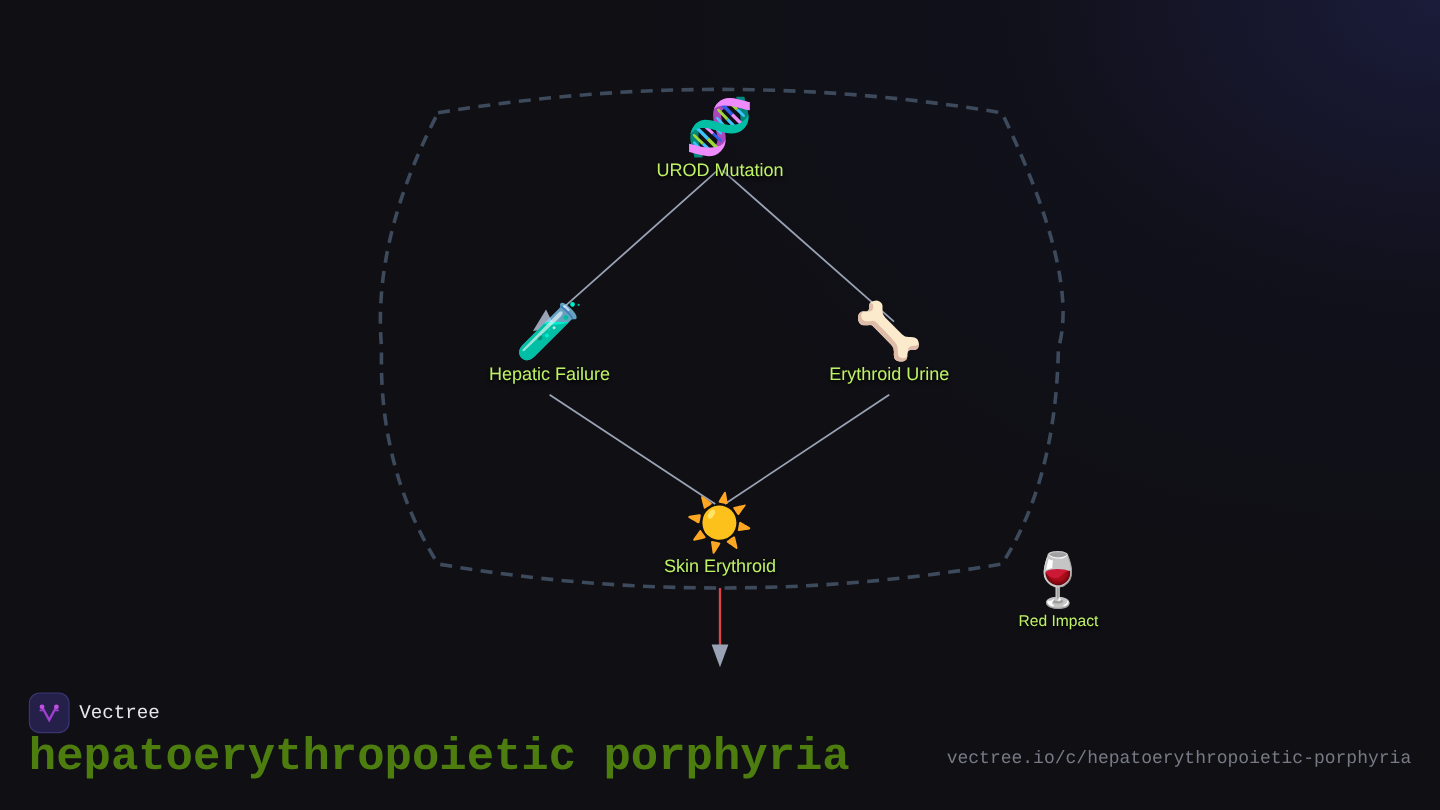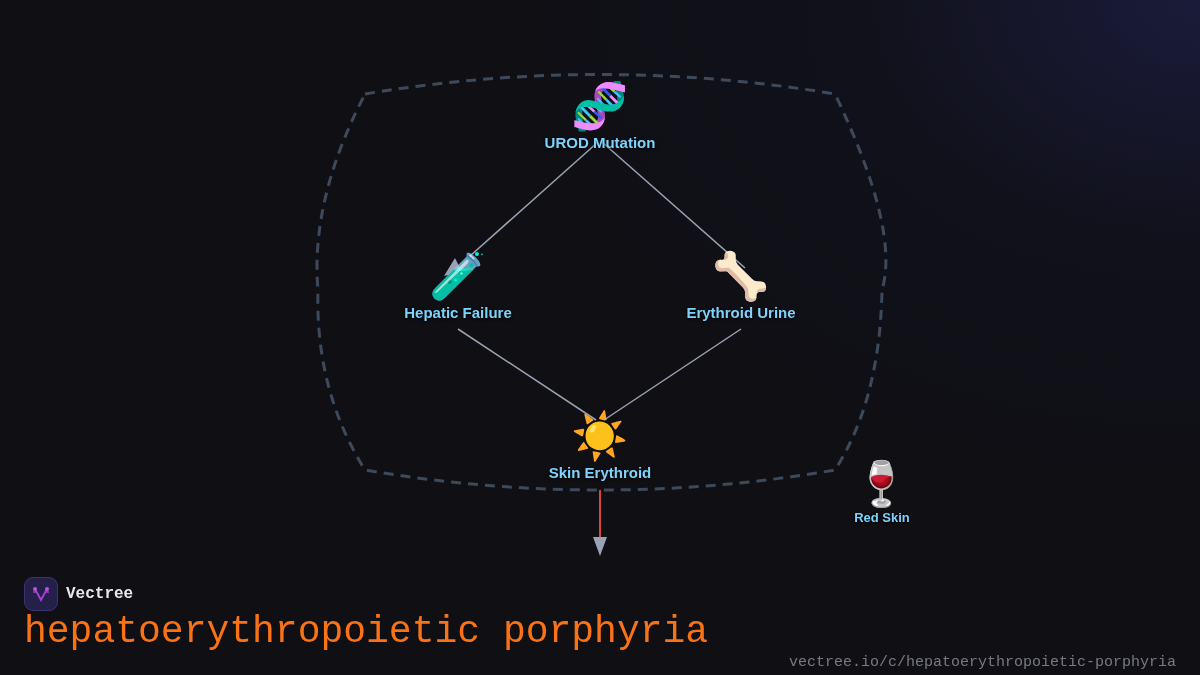--- a/index.html
+++ b/index.html
@@ -22,51 +22,51 @@
     white-space:nowrap;
   }
   .node .emoji {
     display:block;
     font-size:46px;
     line-height:56px;
     height:56px;
   }
   .node .label {
     display:block;
-    font-weight:bold;
+    font-weight:normal;
     font-size:15px;
-    color:#7dd3fc;
+    color:#bef264;
     text-shadow:0 1px 3px rgba(0,0,0,0.9);
   }
   .node.small .emoji { font-size:44px; line-height:52px; height:52px; }
   .node.small .label { font-size:13px; }
   .brand {
     position:absolute; left:24px; top:577px;
     display:flex; align-items:center; gap:8px;
   }
   .brand-logo {
     width:34px; height:34px; border-radius:9px;
     background:#25204a; border:1px solid #3a3470;
     display:flex; align-items:center; justify-content:center;
   }
   .brand-name {
     font-family:"Liberation Mono", monospace;
-    font-weight:bold; font-size:16px; color:#e8e8e8;
+    font-weight:normal; font-size:16px; color:#e8e8e8;
   }
   .title {
     position:absolute; left:24px; top:610px;
     font-family:"Liberation Mono", monospace;
-    font-weight:normal; font-size:38px; color:#f97316;
+    font-weight:bold; font-size:38px; color:#4d7c0f;
     letter-spacing:0px;
     text-align:right;
   }
   .url {
     position:absolute; right:24px; top:624px;
     font-family:"Liberation Mono", monospace;
-    font-size:15px; color:#777a85;margin-top:30px;
+    font-size:15px; color:#777a85;
   }
 </style>
 </head>
 <body>
 
 <div class="bg-glow"></div>
 
 <svg class="edges" width="1200" height="675">
   <path d="M365,94 Q600,55 835,94 Q900,230 882,290 Q880,400 835,470 Q600,510 365,470 Q315,390 318,290 Q310,200 365,94 Z" fill="none" stroke="#3d4a5c" stroke-width="3" stroke-dasharray="10,7"></path>
   <line x1="598" y1="142" x2="470" y2="256" stroke="#9aa3b5" stroke-width="1.5"></line>
@@ -93,21 +93,21 @@
   <span class="label">Erythroid Urine</span>
 </div>
 
 <div class="node" style="left:600px; top:408px;">
   <span class="emoji">☀️</span>
   <span class="label">Skin Erythroid</span>
 </div>
 
 <div class="node small" style="left:882px; top:458px;">
   <span class="emoji">🍷</span>
-  <span class="label">Red Skin</span>
+  <span class="label">Red Impact</span>
 </div>
 
 <div class="brand">
   <div class="brand-logo">
     <svg width="20" height="20" viewBox="0 0 20 20">
       <path d="M4,5 L10,16 L16,5" fill="none" stroke="#a040d0" stroke-width="2" stroke-linecap="round"></path>
       <circle cx="4" cy="5" r="2" fill="#c050e0"></circle>
       <circle cx="16" cy="5" r="2" fill="#c050e0"></circle>
       <line x1="2" y1="8" x2="5" y2="8" stroke="#a040d0" stroke-width="1.5"></line>
       <line x1="15" y1="8" x2="18" y2="8" stroke="#a040d0" stroke-width="1.5"></line>

